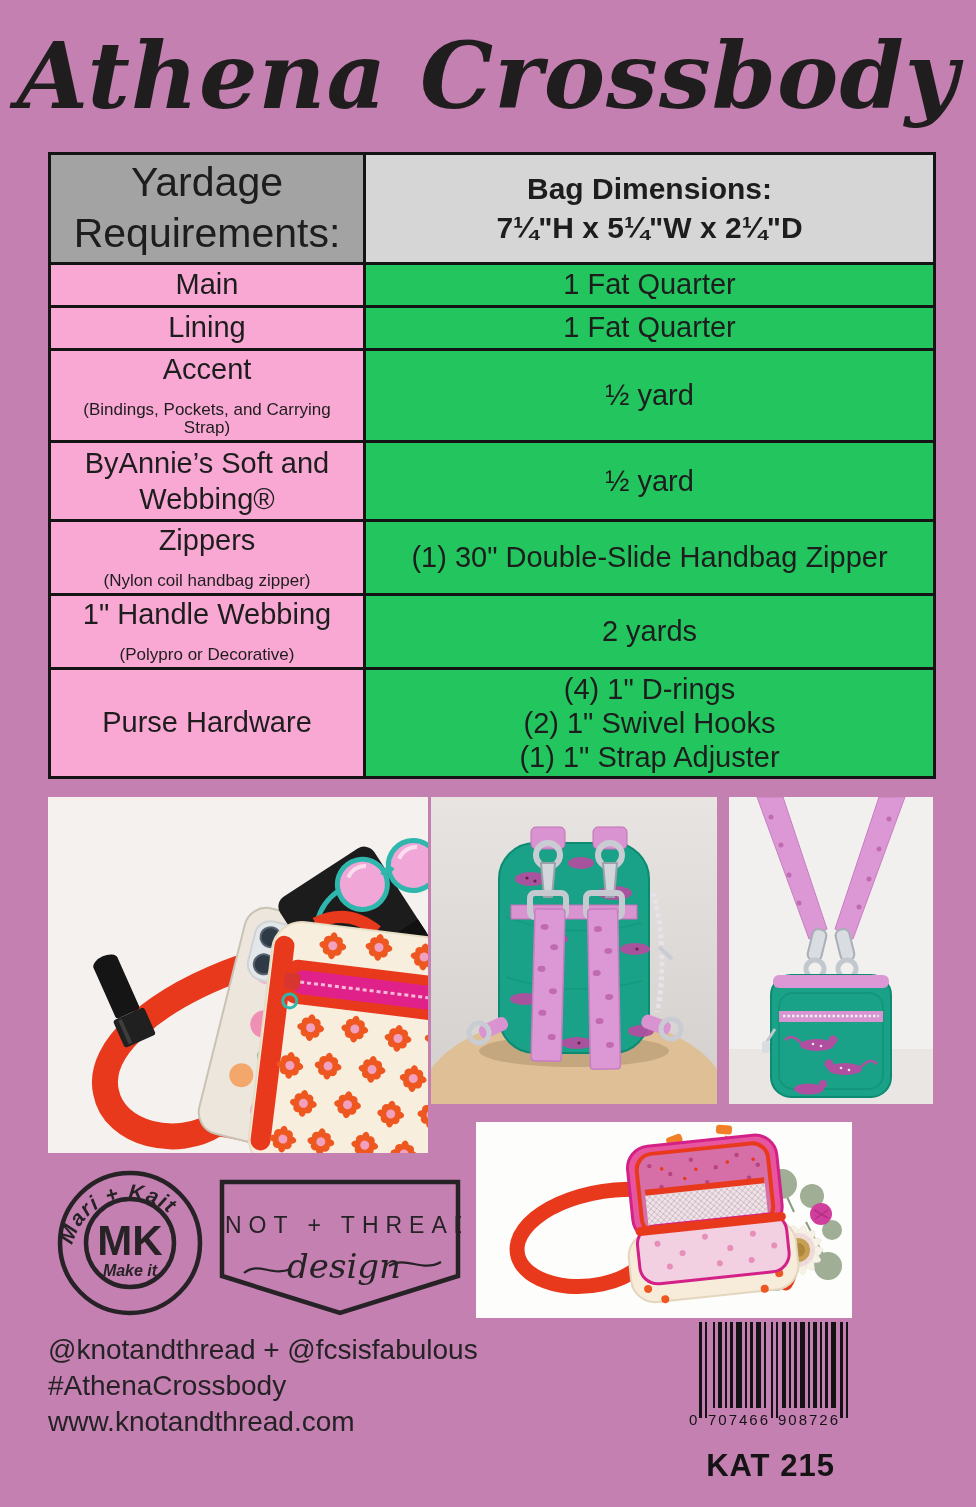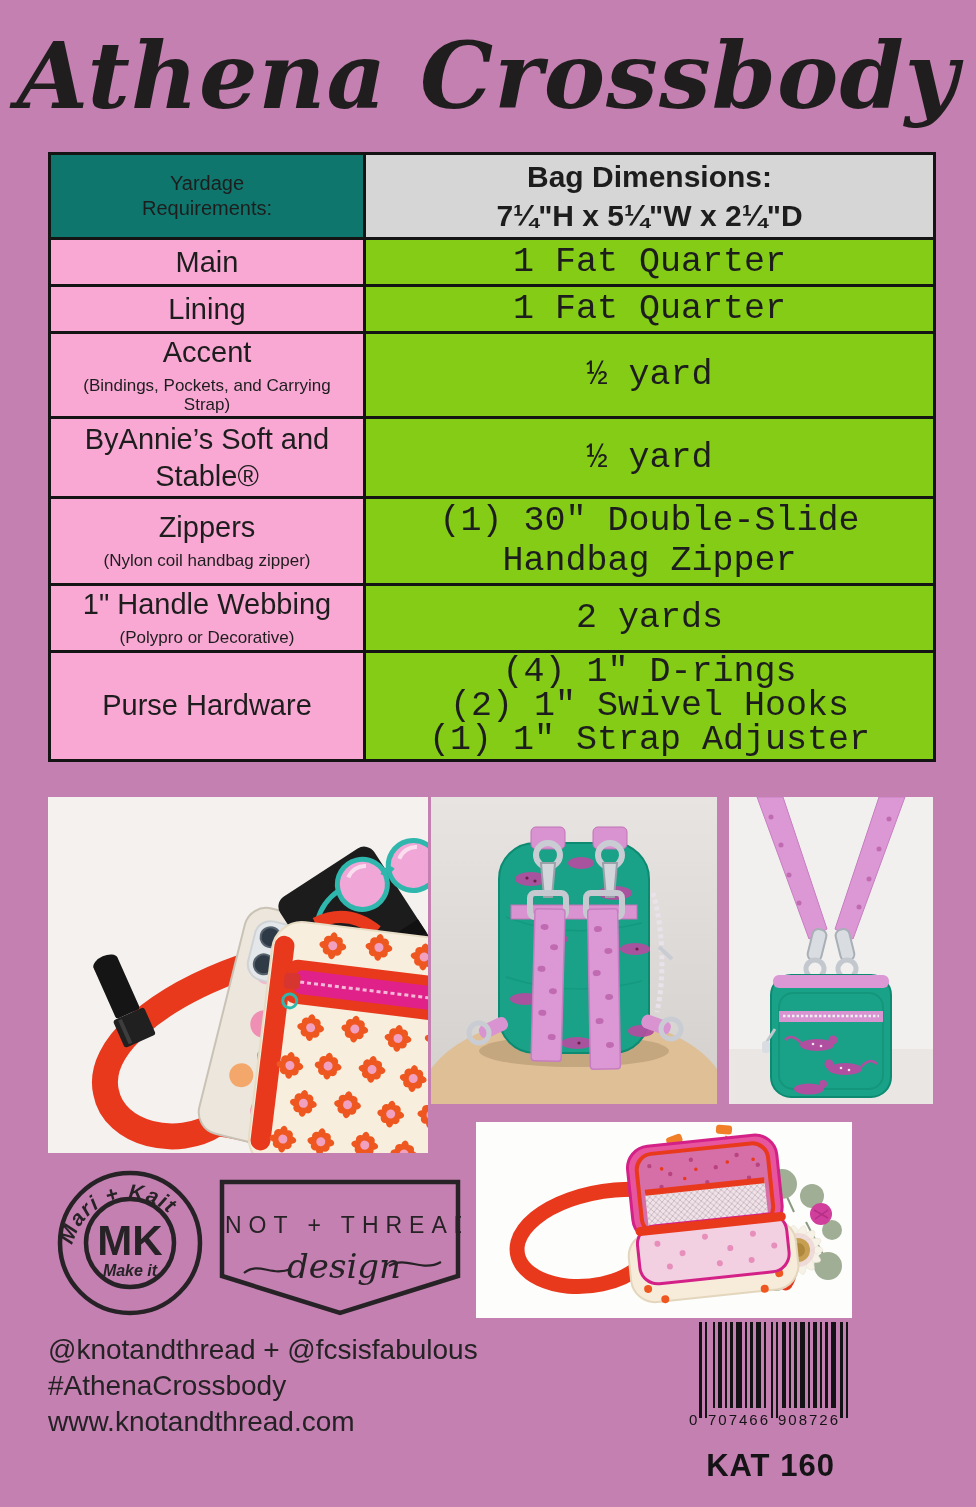--- a/index.html
+++ b/index.html
@@ -26,24 +26,24 @@
   .yardage-table {
     position:absolute; left:48px; top:152px; width:888px;
     border-collapse:collapse; table-layout:fixed;
   }
   .yardage-table td {
     border:3px solid #141414;
     text-align:center; vertical-align:middle;
     padding:2px 8px; box-sizing:border-box;
   }
   .lc { background:#f9a8d4; font-size:29px; }
-  .vc { background:#84cc16; font-size:35px;font-family:Liberation Mono, monospace; }
-  .hl { background:#0f766e; font-size:20px; line-height:1.25; }
+  .vc { background:#22c55e; font-size:29px; }
+  .hl { background:#a3a3a3; font-size:41px; line-height:1.25; }
   .hr { background:#d6d6d6; font-size:30px; font-weight:bold; line-height:1.3;margin-left:26px; }
-  .sub { font-size:17px; line-height:1.1; margin-top:8px; }
+  .sub { font-size:17px; line-height:1.1; margin-top:15px; }
   .hw-line { line-height:34px; }
 
   
   .photo { position:absolute; }
   .photo svg { display:block; }
   .photo1 { left:48px;  top:797px; width:380px; height:356px; }
   .photo2 { left:431px; top:797px; width:286px; height:307px; }
   .photo3 { left:729px; top:797px; width:204px; height:307px; }
   .photo4 { left:476px; top:1122px; width:376px; height:196px; }
 
@@ -97,21 +97,21 @@
       <td class="vc">1 Fat Quarter</td>
     </tr>
     <tr>
       <td class="lc" style="height:55px">
         <div>Accent</div>
         <div class="sub">(Bindings, Pockets, and Carrying Strap)</div>
       </td>
       <td class="vc">½ yard</td>
     </tr>
     <tr>
-      <td class="lc" style="height:71px; line-height:1.25">ByAnnie’s Soft and Stable®</td>
+      <td class="lc" style="height:71px; line-height:1.25">ByAnnie’s Soft and Webbing®</td>
       <td class="vc">½ yard</td>
     </tr>
     <tr>
       <td class="lc" style="height:63px">
         <div>Zippers</div>
         <div class="sub">(Nylon coil handbag zipper)</div>
       </td>
       <td class="vc">(1) 30" Double-Slide Handbag Zipper</td>
     </tr>
     <tr>
@@ -510,15 +510,15 @@
           <rect x="142" y="2" width="3" height="86"></rect>
         <rect x="148" y="2" width="5" height="86"></rect>
         <rect x="157" y="2" width="3" height="96"></rect>
           <rect x="163" y="2" width="2" height="96"></rect>
       </g>
       <text x="6" y="105" font-size="15" fill="#151215" font-family="Liberation Sans, sans-serif">0</text>
       <text x="56" y="105" text-anchor="middle" font-size="15" letter-spacing="2" fill="#151215" font-family="Liberation Sans, sans-serif">707466</text>
       <text x="126" y="105" text-anchor="middle" font-size="15" letter-spacing="2" fill="#151215" font-family="Liberation Sans, sans-serif">908726</text>
     </svg>
   </div>
-  <div class="sku">KAT 160</div>
+  <div class="sku">KAT 215</div>
 
 </div>
 
 </body></html>

